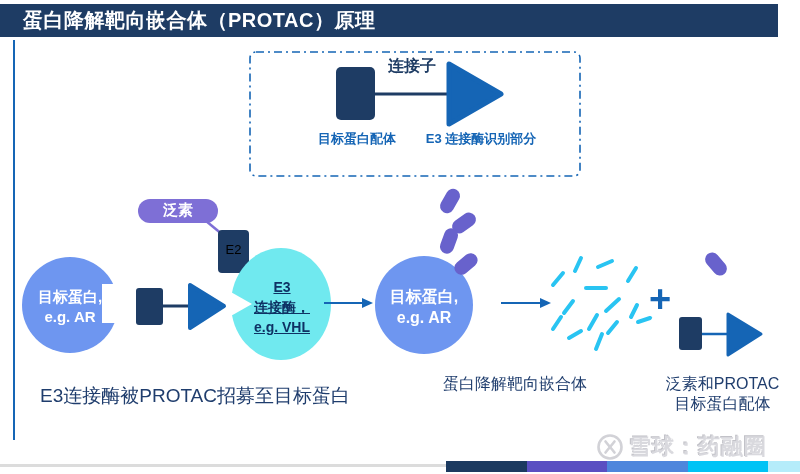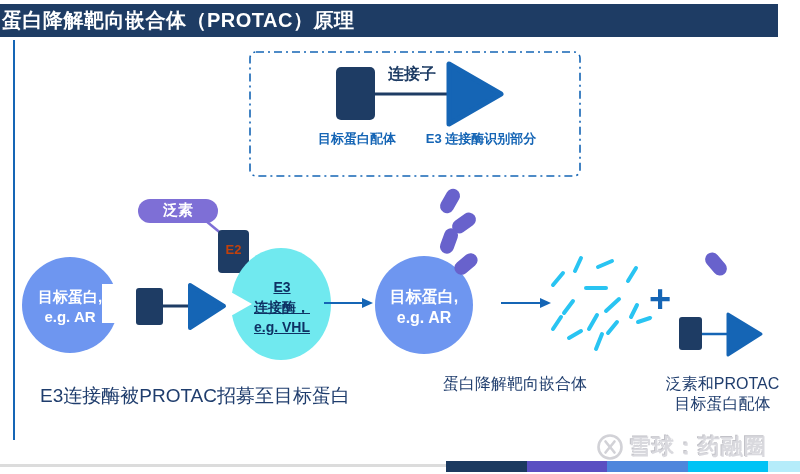--- a/index.html
+++ b/index.html
@@ -6,32 +6,32 @@
   .slide{
     position:relative;width:800px;height:474px;background:#fff;overflow:hidden;
     font-family:"Liberation Sans","DejaVu Sans",sans-serif;
   }
   .abs{position:absolute;}
   .title-bar{
     left:0;top:4px;width:778px;height:33px;background:#1e3c64;
     display:flex;align-items:center;
   }
   .title-bar span{
-    color:#fff;font-size:20px;font-weight:bold;padding-left:2px;letter-spacing:.5px;white-space:nowrap;
+    color:#fff;font-size:20px;font-weight:bold;padding-left:23px;letter-spacing:.5px;white-space:nowrap;
   }
   .left-rule{left:13px;top:40px;width:2px;height:400px;background:#1565b5;}
   svg.diagram{left:0;top:0;width:800px;height:474px;pointer-events:none;}
   .lbl{position:absolute;text-align:center;white-space:nowrap;}
   .lbl div{white-space:nowrap;}
-  .linker-lbl{left:382px;top:64px;width:60px;font-size:16px;font-weight:600;color:#1e3c64;}
+  .linker-lbl{left:382px;top:56px;width:60px;font-size:16px;font-weight:600;color:#1e3c64;}
   .legend-sub{font-size:13px;font-weight:700;color:#1565b5;}
   .ligand-lbl{left:300px;top:130px;width:114px;}
   .e3part-lbl{left:406px;top:130px;width:150px;}
   .pill-lbl{left:138px;top:201px;width:80px;font-size:15px;font-weight:bold;color:#fff;}
-  .e2-lbl{left:218px;top:242px;width:31px;font-size:13px;font-weight:bold;color:#c2410c;}
+  .e2-lbl{left:218px;top:242px;width:31px;font-size:13px;font-weight:normal;color:#000000;}
   .circle-lbl{color:#fff;font-weight:bold;}
   .left-circle-lbl{left:24px;top:287px;width:92px;font-size:15px;line-height:20px;}
   .mid-circle-lbl{left:374px;top:286px;width:100px;font-size:16px;line-height:21px;}
   .blob-lbl{left:238px;top:277px;width:88px;font-size:14px;line-height:20px;font-weight:bold;color:#0e3264;text-decoration:underline;}
   .plus-lbl{left:640px;top:278px;width:40px;font-size:38px;font-weight:bold;color:#1565b5;}
   .caption{color:#1f3d6d;font-size:16px;line-height:20px;}
   .caption1{left:40px;top:386px;width:320px;text-align:left;font-size:19px;}
   .caption2{left:420px;top:374px;width:190px;}
   .caption3{left:645px;top:374px;width:155px;}
   .watermark{left:596px;top:432px;display:flex;align-items:center;gap:5px;}

